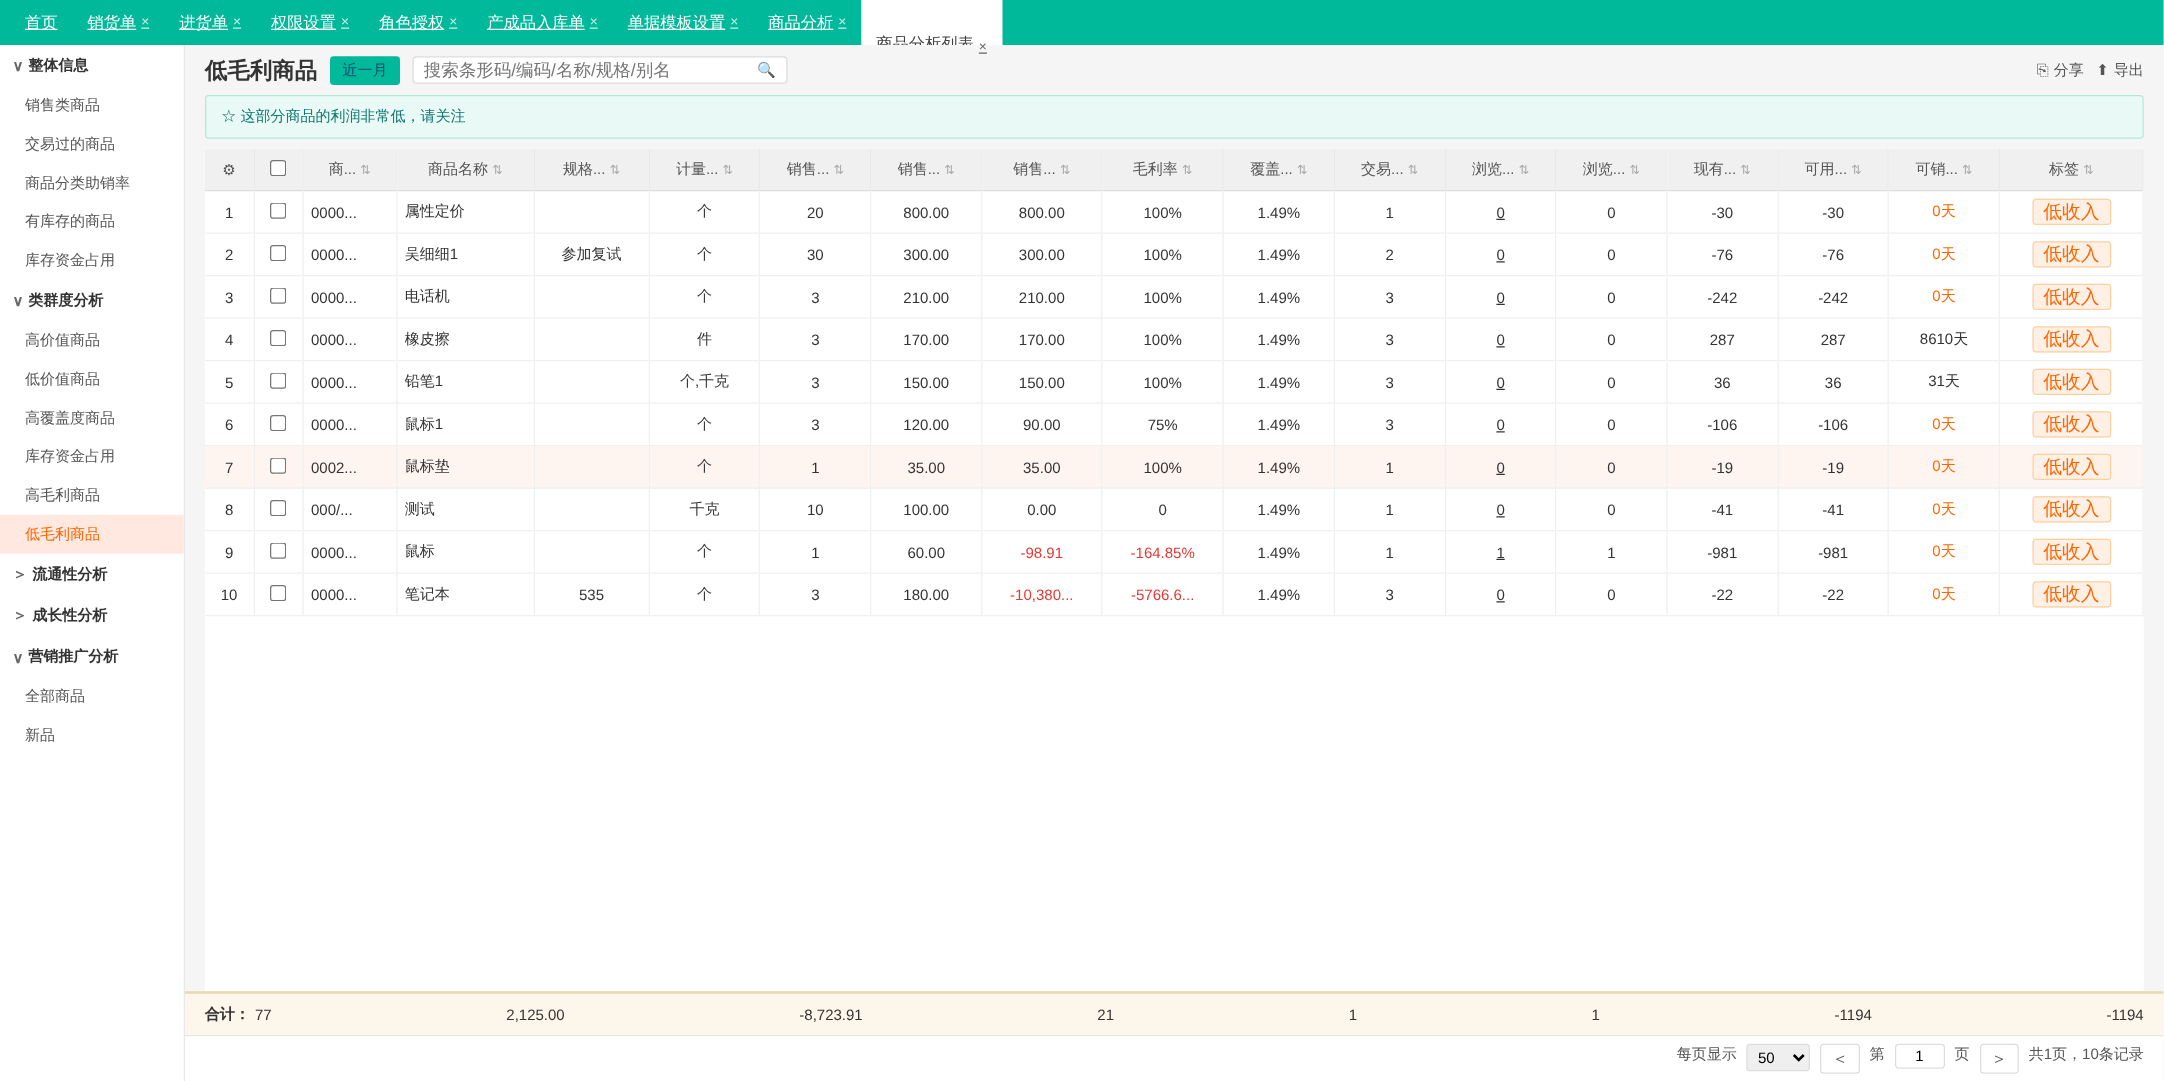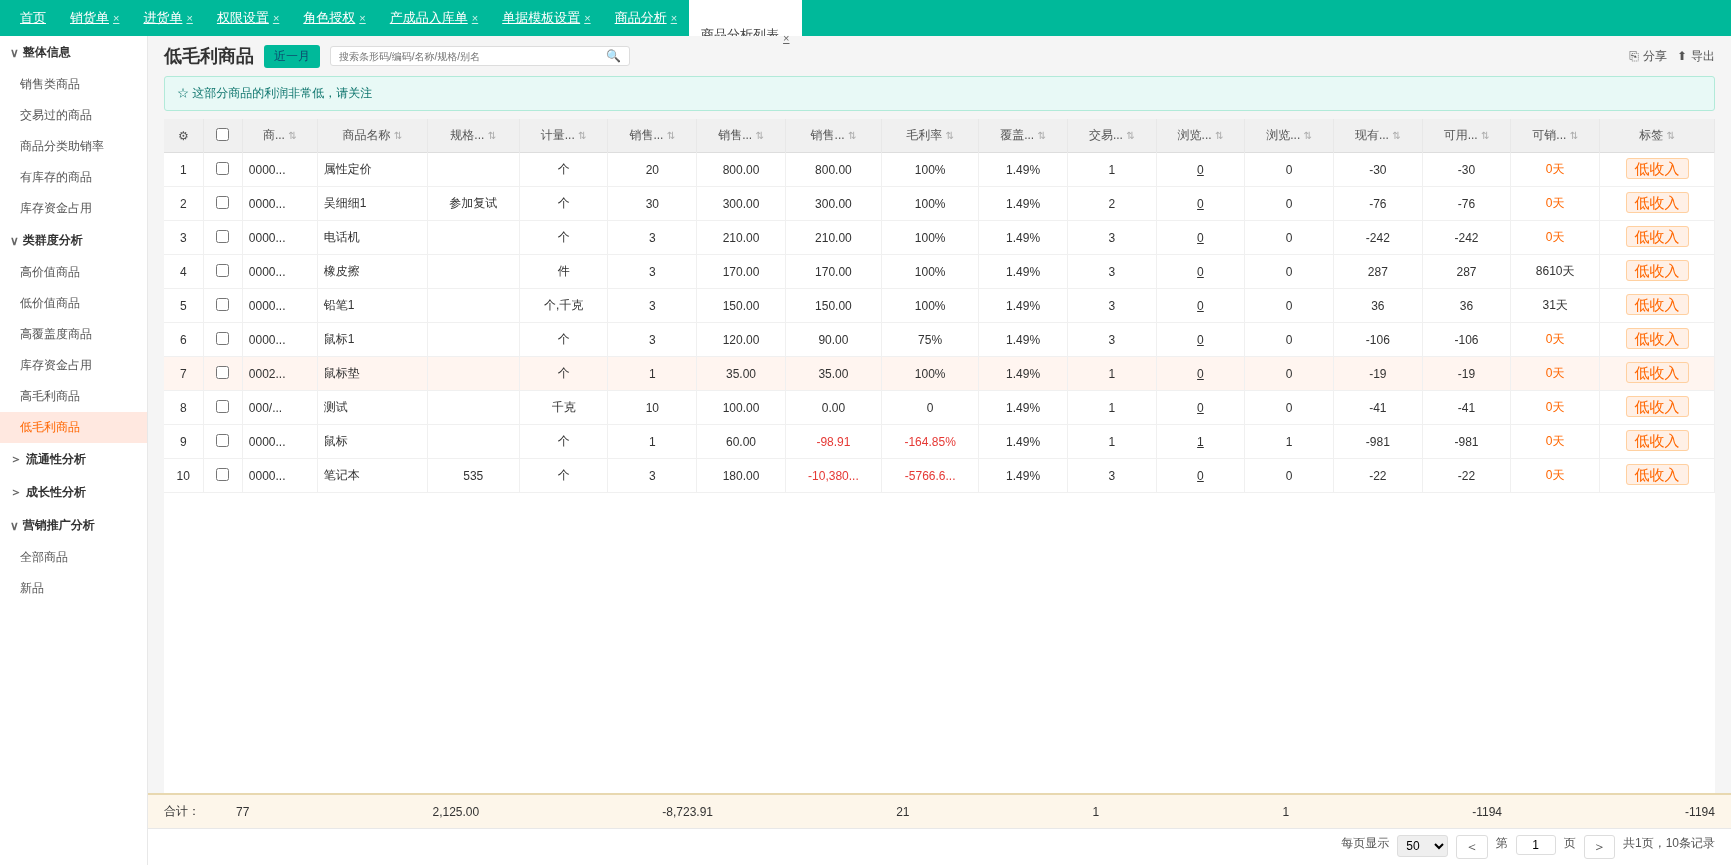--- a/index.html
+++ b/index.html
@@ -93,21 +93,21 @@
       border: 1px solid #ddd;
       background: #fff;
       border-radius: 3px;
       padding: 2px 8px;
       flex: 1;
       max-width: 300px;
     }
     .search-box input {
       border: none;
       outline: none;
-      font-size: 10px;
+      font-size: 14px;
       width: 100%;
       color: #999;
     }
     .header-actions {
       margin-left: auto;
       display: flex;
       gap: 10px;
     }
     .action-btn {
       display: flex;
@@ -185,21 +185,21 @@
     .table-footer {
       background: #fdf6ea;
       border-top: 2px solid #e8d8b0;
       padding: 8px 16px;
       display: flex;
       align-items: center;
       font-size: 12px;
       color: #333;
       flex-shrink: 0;
     }
-    .footer-label { font-weight: normal; margin-right: 36px; }
+    .footer-label { font-weight: bold; margin-right: 4px; }
 
     
     .pagination-bar {
       display: flex;
       align-items: flex-start;
       justify-content: flex-end;
       padding: 6px 16px;
       background: #fff;
       border-top: 1px solid #e8e8e8;
       gap: 8px;

